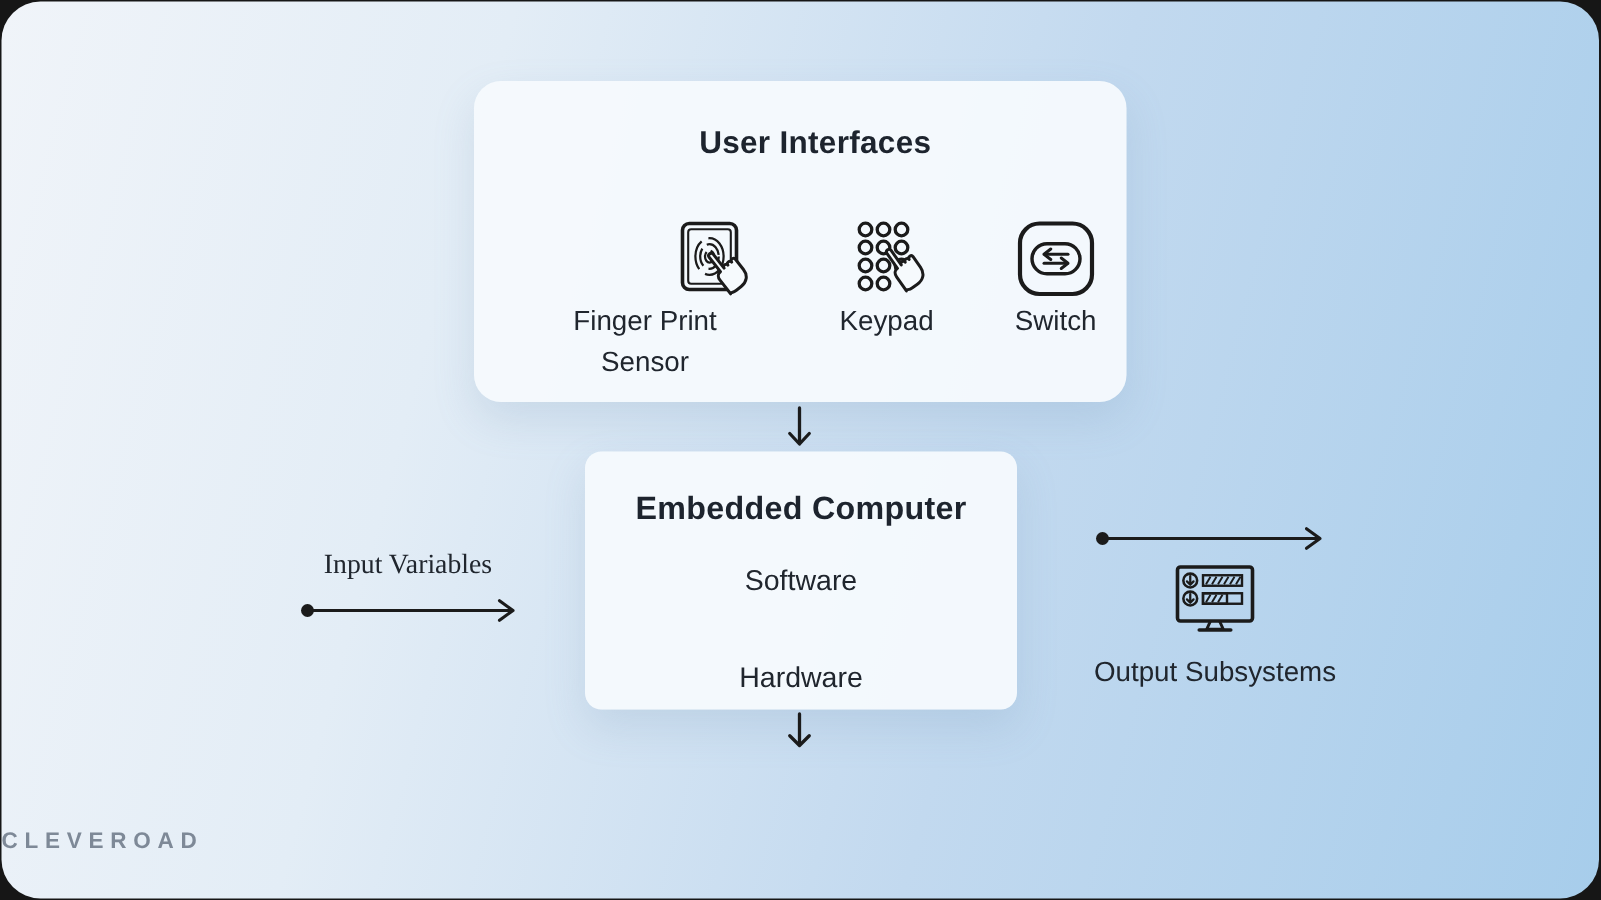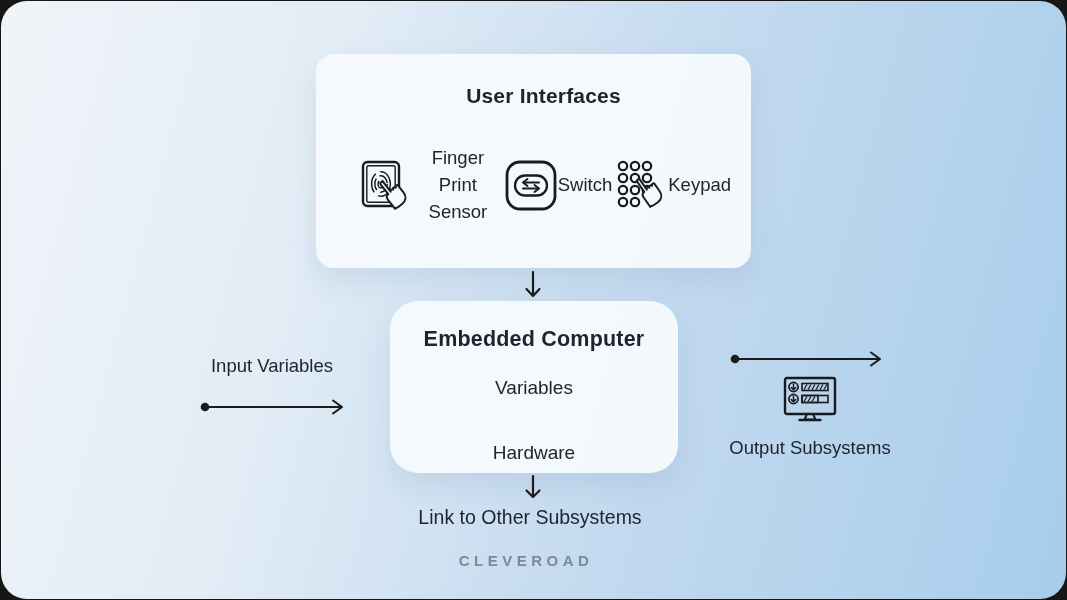--- a/index.html
+++ b/index.html
@@ -32,39 +32,39 @@
     color: #1d242e;
     line-height: 29px;
     letter-spacing: 0.2px;
   }
   .ui-items {
     margin-top: 34px;
     padding: 0 20px;
     display: flex;
     justify-content: space-between;
   }
-  .ui-item { display: flex; flex-direction: row; align-items: center; }
+  .ui-item { display: flex; flex-direction: column; align-items: flex-end; }
   .ui-item.fp { width: 150px; }
   .ui-item.kp { width: 120px; }
   .ui-item.sw { width: 110px; }
   .ui-item .icon {
     height: 56px;
     display: flex;
     align-items: center;
     justify-content: center;
   }
   .ui-item-label {
     margin-top: 0px;
     text-align: center;
     font-size: 18.5px;
     font-weight: 500;
     color: #20262e;
     line-height: 27px;
   }
-  .embedded-card { left: 389px; top: 300px; width: 288px; height: 172px; border-radius: 28px; }
+  .embedded-card { left: 389px; top: 300px; width: 288px; height: 172px; border-radius: 11px; }
   .embedded-title {
     padding-top: 24px;
     text-align: center;
     font-size: 21.5px;
     font-weight: 700;
     color: #1d242e;
     line-height: 28px;
     letter-spacing: 0.2px;
   }
   .embedded-layer {
@@ -82,21 +82,21 @@
   .arrow-down-2 { left: 521px; top: 473px; }
 
   .side-label {
     position: absolute;
     font-size: 18.5px;
     font-weight: 500;
     color: #20262e;
     text-align: center;
     white-space: nowrap;
   }
-  .input-label { left: 198px; top: 354px; width: 146px; }
+  .input-label { left: 198px; top: 366px; width: 146px; font-family: Liberation Serif, serif; }
   .input-arrow { left: 198px; top: 396px; }
   .output-label { left: 727px; top: 318px; width: 158px; }
   .output-arrow { left: 728px; top: 348px; }
   .output-icon { position: absolute; left: 779px; top: 373px; }
   .output-interfaces-label { left: 723px; top: 436px; width: 172px; }
 
   .link-label {
     position: absolute;
     left: 385px;
     top: 505px;
@@ -104,21 +104,21 @@
     text-align: center;
     font-size: 19.5px;
     font-weight: 500;
     color: #1d242e;
     white-space: nowrap;
   }
   .brand {
     position: absolute;
     left: 0; right: 15px;
     top: 551px;
-    text-align: center;
+    text-align: left;
     font-size: 15px;
     font-weight: 700;
     letter-spacing: 4.5px;
     color: #7e8997;
   }
   svg { display: block; }
 </style>
 </head>
 <body>
 
@@ -135,36 +135,20 @@
             <rect x="10.8" y="8.8" width="28.4" height="36.4" rx="2" stroke-width="1.4"></rect>
             <ellipse cx="25" cy="27" rx="3" ry="4" stroke-width="1.5" stroke-dasharray="14 3"></ellipse>
             <ellipse cx="25" cy="27" rx="6.2" ry="8.2" stroke-width="1.5" stroke-dasharray="12 4"></ellipse>
             <ellipse cx="25" cy="27" rx="9.4" ry="12.2" stroke-width="1.5" stroke-dasharray="20 5"></ellipse>
             <g transform="translate(37,37) rotate(-38)">
               <path d="M-7.5,13 L-7.5,1.5 C-7.5,-1.2 -5.9,-2.8 -3.8,-2.8 L-3.8,-15 C-3.8,-17.2 -0.4,-17.2 -0.4,-15 L-0.4,-3.2 C-0.4,-5.2 2.8,-5.2 2.8,-3.2 C2.8,-5.2 6,-5.2 6,-3.2 C6,-5.2 9.2,-5.2 9.2,-3.2 L9.2,5.5 C9.2,10.5 5.8,13.5 1,13.5 L-3,13.5 C-5.5,13.5 -7.5,12.5 -7.5,11.5 Z" fill="#f6fafd" stroke-width="2" stroke-linejoin="round"></path>
             </g>
           </svg>
         </div>
         <div class="ui-item-label">Finger Print Sensor</div>
-      </div>
-
-      <div class="ui-item sw">
-        <div class="icon">
-          <svg width="54" height="56" viewBox="0 0 54 56" fill="none" stroke="#1b1b1b">
-            <rect x="3" y="5" width="48" height="47" rx="13" stroke-width="2.8"></rect>
-            <rect x="11" y="18.5" width="32" height="20" rx="10" stroke-width="2.3"></rect>
-            <g stroke-width="2" stroke-linecap="round" stroke-linejoin="round">
-              <path d="M35,25.5 L19.5,25.5"></path>
-              <path d="M23.5,22 L19,25.5 L23.5,29"></path>
-              <path d="M19,31.5 L34.5,31.5"></path>
-              <path d="M30.5,28 L35,31.5 L30.5,35"></path>
-            </g>
-          </svg>
-        </div>
-        <div class="ui-item-label">Switch</div>
       </div>
 
       <div class="ui-item kp">
         <div class="icon">
           <svg width="56" height="56" viewBox="0 0 56 56" fill="none" stroke="#1b1b1b">
             <g stroke-width="2.2">
               <circle cx="11" cy="9" r="4.2"></circle>
                 <circle cx="23" cy="9" r="4.2"></circle>
                 <circle cx="35" cy="9" r="4.2"></circle>
               <circle cx="11" cy="21" r="4.2"></circle>
@@ -177,33 +161,49 @@
                 <circle cx="23" cy="45" r="4.2"></circle>
             </g>
             <g transform="translate(37,35) rotate(-35)">
               <path d="M-7.5,13 L-7.5,1.5 C-7.5,-1.2 -5.9,-2.8 -3.8,-2.8 L-3.8,-15 C-3.8,-17.2 -0.4,-17.2 -0.4,-15 L-0.4,-3.2 C-0.4,-5.2 2.8,-5.2 2.8,-3.2 C2.8,-5.2 6,-5.2 6,-3.2 C6,-5.2 9.2,-5.2 9.2,-3.2 L9.2,5.5 C9.2,10.5 5.8,13.5 1,13.5 L-3,13.5 C-5.5,13.5 -7.5,12.5 -7.5,11.5 Z" fill="#f6fafd" stroke-width="2" stroke-linejoin="round"></path>
             </g>
           </svg>
         </div>
         <div class="ui-item-label">Keypad</div>
       </div>
 
+      <div class="ui-item sw">
+        <div class="icon">
+          <svg width="54" height="56" viewBox="0 0 54 56" fill="none" stroke="#1b1b1b">
+            <rect x="3" y="5" width="48" height="47" rx="13" stroke-width="2.8"></rect>
+            <rect x="11" y="18.5" width="32" height="20" rx="10" stroke-width="2.3"></rect>
+            <g stroke-width="2" stroke-linecap="round" stroke-linejoin="round">
+              <path d="M35,25.5 L19.5,25.5"></path>
+              <path d="M23.5,22 L19,25.5 L23.5,29"></path>
+              <path d="M19,31.5 L34.5,31.5"></path>
+              <path d="M30.5,28 L35,31.5 L30.5,35"></path>
+            </g>
+          </svg>
+        </div>
+        <div class="ui-item-label">Switch</div>
+      </div>
+
     </div>
   </div>
 
   <div class="flow-arrow arrow-down-1">
     <svg width="22" height="30" viewBox="0 0 22 30" fill="none" stroke="#1b1b1b" stroke-width="2.2" stroke-linecap="round" stroke-linejoin="round">
       <path d="M11,2 L11,25"></path>
         <path d="M4.5,19 L11,26 L17.5,19"></path>
     </svg>
   </div>
 
   <div class="card embedded-card">
     <div class="embedded-title">Embedded Computer</div>
-    <div class="embedded-layer layer-software">Variables</div>
+    <div class="embedded-layer layer-software">Software</div>
     <div class="embedded-layer layer-hardware">Hardware</div>
   </div>
 
   <div class="side-label input-label">Input Variables</div>
   <div class="flow-arrow input-arrow">
     <svg width="150" height="20" viewBox="0 0 150 20" fill="none">
       <circle cx="6" cy="10" r="4.3" fill="#1b1b1b"></circle>
       <path d="M6,10 L142,10" stroke="#1b1b1b" stroke-width="2.1"></path>
       <path d="M134,3.5 L143,10 L134,16.5" stroke="#1b1b1b" stroke-width="2.1" stroke-linecap="round" stroke-linejoin="round"></path>
     </svg>
@@ -246,17 +246,16 @@
   </div>
   <div class="side-label output-interfaces-label">Output Subsystems</div>
 
   <div class="flow-arrow arrow-down-2">
     <svg width="22" height="28" viewBox="0 0 22 28" fill="none" stroke="#1b1b1b" stroke-width="2.2" stroke-linecap="round" stroke-linejoin="round">
       <path d="M11,2 L11,22"></path>
         <path d="M4.5,16.5 L11,23 L17.5,16.5"></path>
     </svg>
   </div>
 
-  <div class="link-label">Link to Other Subsystems</div>
 
   <div class="brand">CLEVEROAD</div>
 
 </div>
 
 </body></html>

